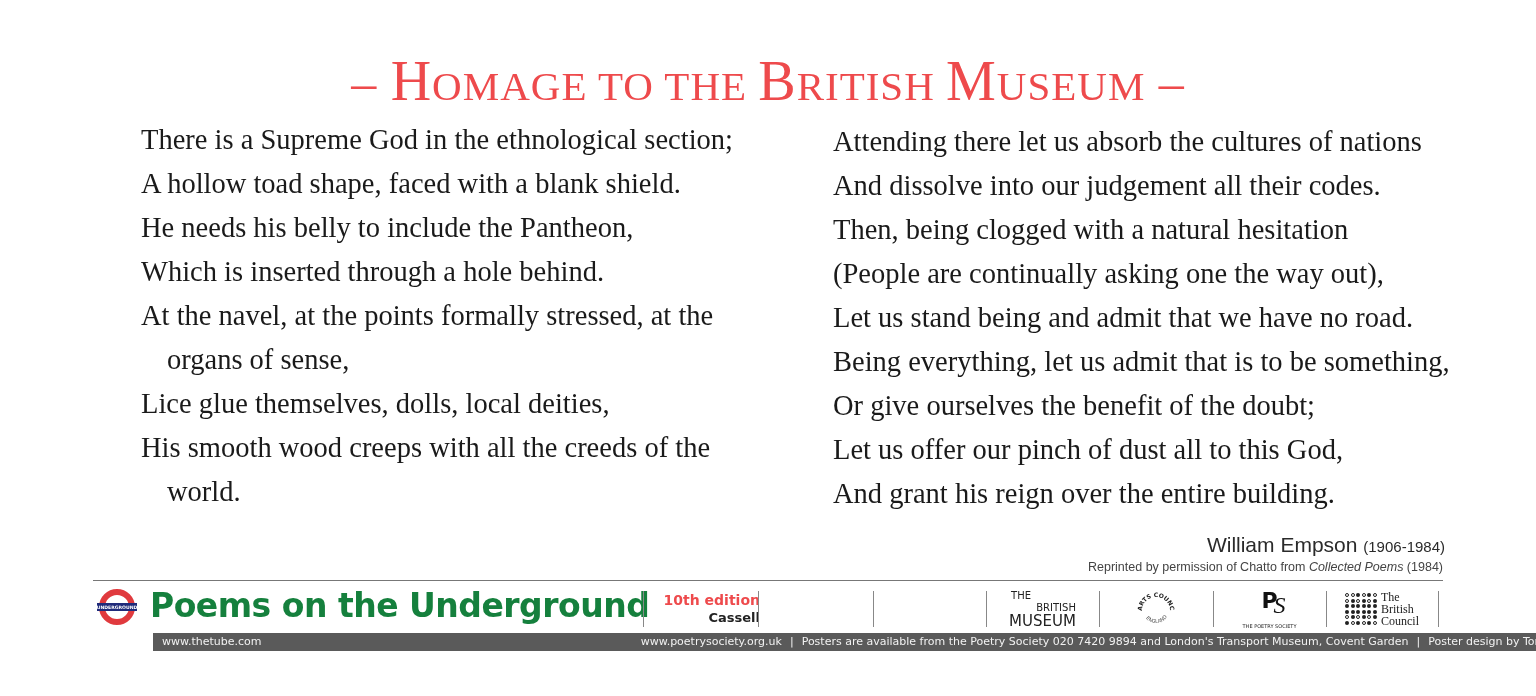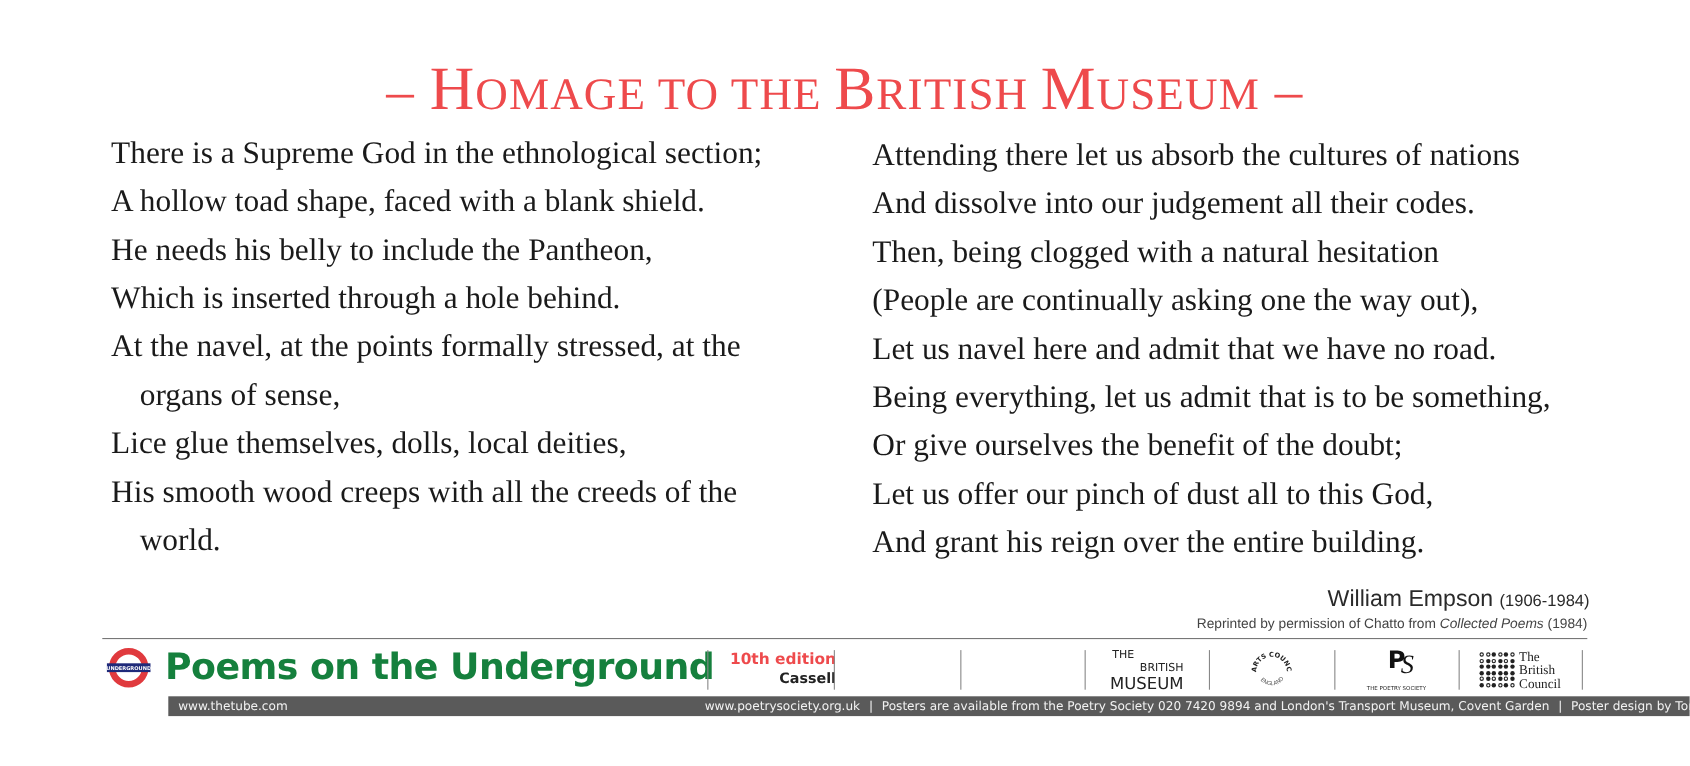--- a/index.html
+++ b/index.html
@@ -7,21 +7,21 @@
     width:1536px; height:696px; background:#ffffff; position:relative; overflow:hidden;
     font-family:"Liberation Serif", "DejaVu Serif", serif; color:#1a1a1a;
   }
   .title {
     position:absolute; left:0; top:14px; width:1536px; text-align:center;
     color:#ee4a4c; font-family:"Liberation Serif", serif; font-size:50px;
     letter-spacing:1px; line-height:70px; white-space:nowrap;margin-top:32px;
   }
   .title .big { font-size:56px; }
   .title .small { font-size:41px; }
-  .col { position:absolute; top:118px; font-size:28.5px; line-height:44px; }
+  .col { position:absolute; top:118px; font-size:28.5px; line-height:44px;margin-left:40px; }
   .col.left { left:101px; width:660px; }
   .col.right { left:793px; width:700px; top:120px; }
   .line { white-space:nowrap; display:block; }
   .line.indent { padding-left:26px; }
   .author {
     position:absolute; right:91px; top:533px; font-family:"Liberation Sans", sans-serif;
     font-size:21px; color:#2a2a2a; text-align:right; white-space:nowrap;
   }
   .author .dates { font-size:15px; }
   .credit {
@@ -81,21 +81,21 @@
   <span class="line">Lice glue themselves, dolls, local deities,</span>
   <span class="line">His smooth wood creeps with all the creeds of the</span>
   <span class="line indent">world.</span>
 </div>
 
 <div class="col right">
   <span class="line">Attending there let us absorb the cultures of nations</span>
   <span class="line">And dissolve into our judgement all their codes.</span>
   <span class="line">Then, being clogged with a natural hesitation</span>
   <span class="line">(People are continually asking one the way out),</span>
-  <span class="line">Let us navel here and admit that we have no road.</span>
+  <span class="line">Let us stand being and admit that we have no road.</span>
   <span class="line">Being everything, let us admit that is to be something,</span>
   <span class="line">Or give ourselves the benefit of the doubt;</span>
   <span class="line">Let us offer our pinch of dust all to this God,</span>
   <span class="line">And grant his reign over the entire building.</span>
 </div>
 
 <div class="author">
   <span>William Empson</span>
   <span class="dates">(1906-1984)</span>
 </div>

